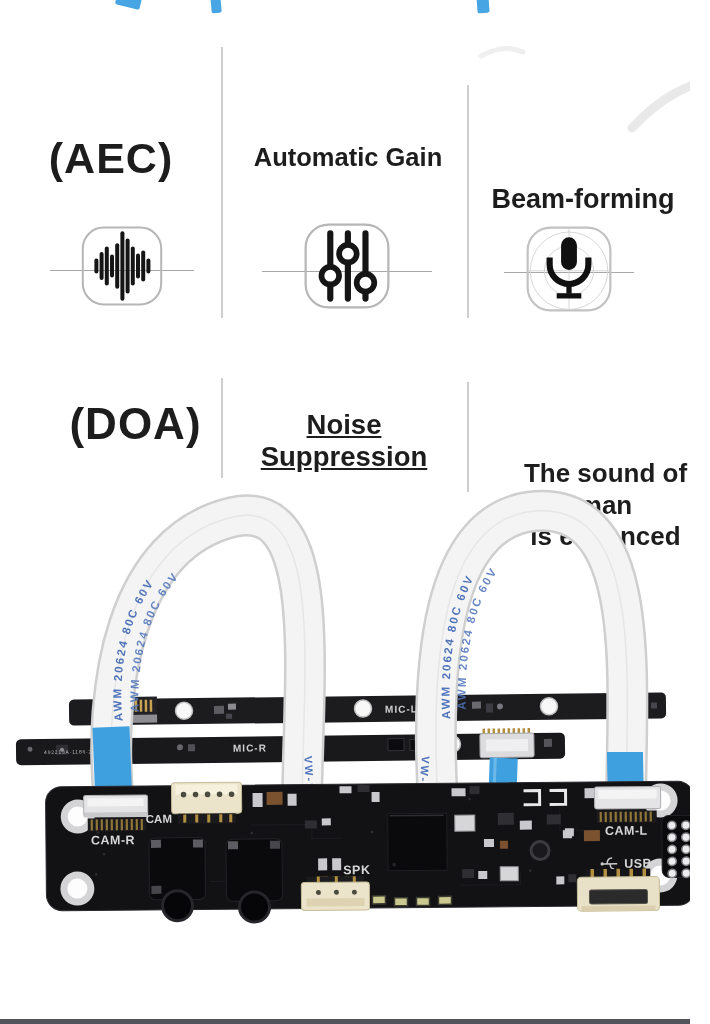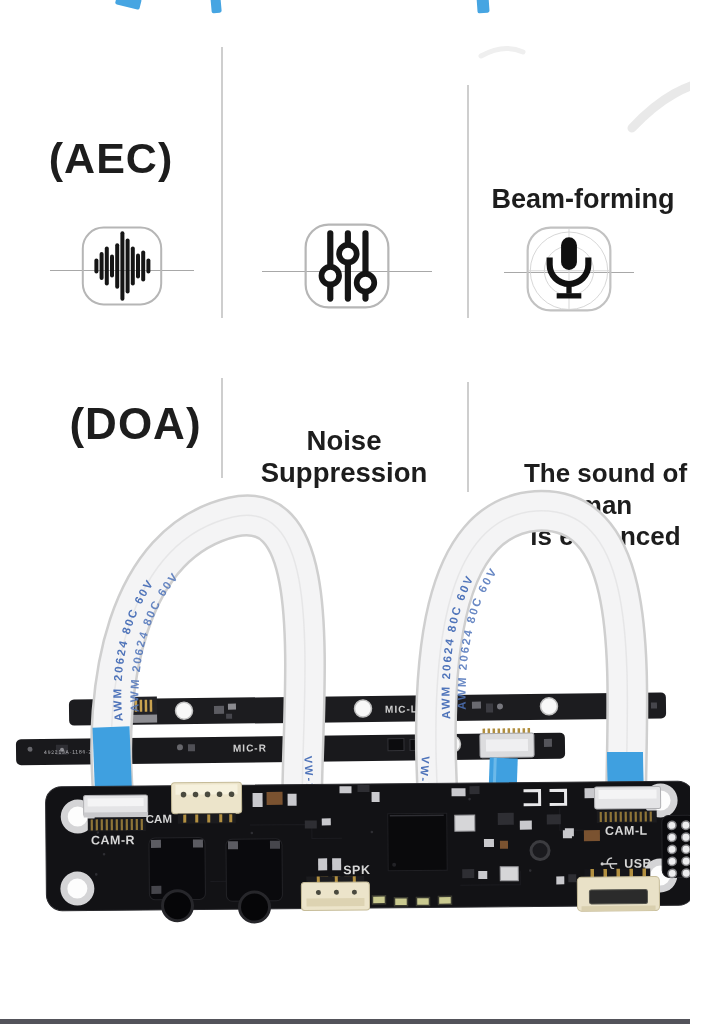--- a/index.html
+++ b/index.html
@@ -4,21 +4,21 @@
 <style>
   html,body{margin:0;padding:0;background:#ffffff;}
   .stage{position:relative;width:690px;height:1024px;background:#ffffff;overflow:hidden;
          font-family:"Liberation Sans",sans-serif;}
   .t{position:absolute;margin:0;text-align:center;font-weight:700;color:#1d1d1d;
      font-family:"Liberation Sans",sans-serif;line-height:1.15;}
   .t-aec{left:0;top:134px;width:222px;font-size:43px;letter-spacing:1px;}
   .t-agc{left:232px;top:141px;width:232px;font-size:25.5px;line-height:33px;}
   .t-beam{left:478px;top:184px;width:210px;font-size:27px;text-align:center;}
   .t-doa{left:23px;top:399px;width:225px;font-size:44px;letter-spacing:1px;}
-  .t-noise{left:228px;top:425px;width:232px;font-size:27.5px;}
+  .t-noise{left:228px;top:409px;width:232px;font-size:27.5px;text-decoration:underline;}
   .t-voice{left:498px;top:414px;width:215px;font-size:26px;line-height:31.5px;margin-top:44px;}
   .divider{position:absolute;width:2px;background:#c6c6c6;opacity:.85;}
   .d1{left:221px;top:47px;height:271px;}
   .d2{left:467px;top:85px;height:233px;}
   .d3{left:221px;top:378px;height:100px;}
   .d4{left:467px;top:382px;height:110px;}
   .iconwrap{position:absolute;display:flex;justify-content:center;}
   .w-aec{left:50px;top:226px;width:144px;height:80px;}
   .w-agc{left:262px;top:222px;width:170px;height:88px;}
   .w-beam{left:504px;top:225px;width:130px;height:88px;}
@@ -47,21 +47,21 @@
 
   <section>
     <div class="divider d1"></div>
     <div class="divider d2"></div>
     <div class="divider d3"></div>
     <div class="divider d4"></div>
 
     <h2 class="t t-aec">(AEC)</h2>
 
     <div class="t t-agc">
-      <br>
+      <span>Automatic Gain</span><br>
     </div>
 
     <h2 class="t t-beam">Beam-forming</h2>
 
     <h2 class="t t-doa">(DOA)</h2>
 
     <h2 class="t t-noise">Noise Suppression</h2>
 
     <div class="t t-voice">
       <span>The sound of man</span><br>

